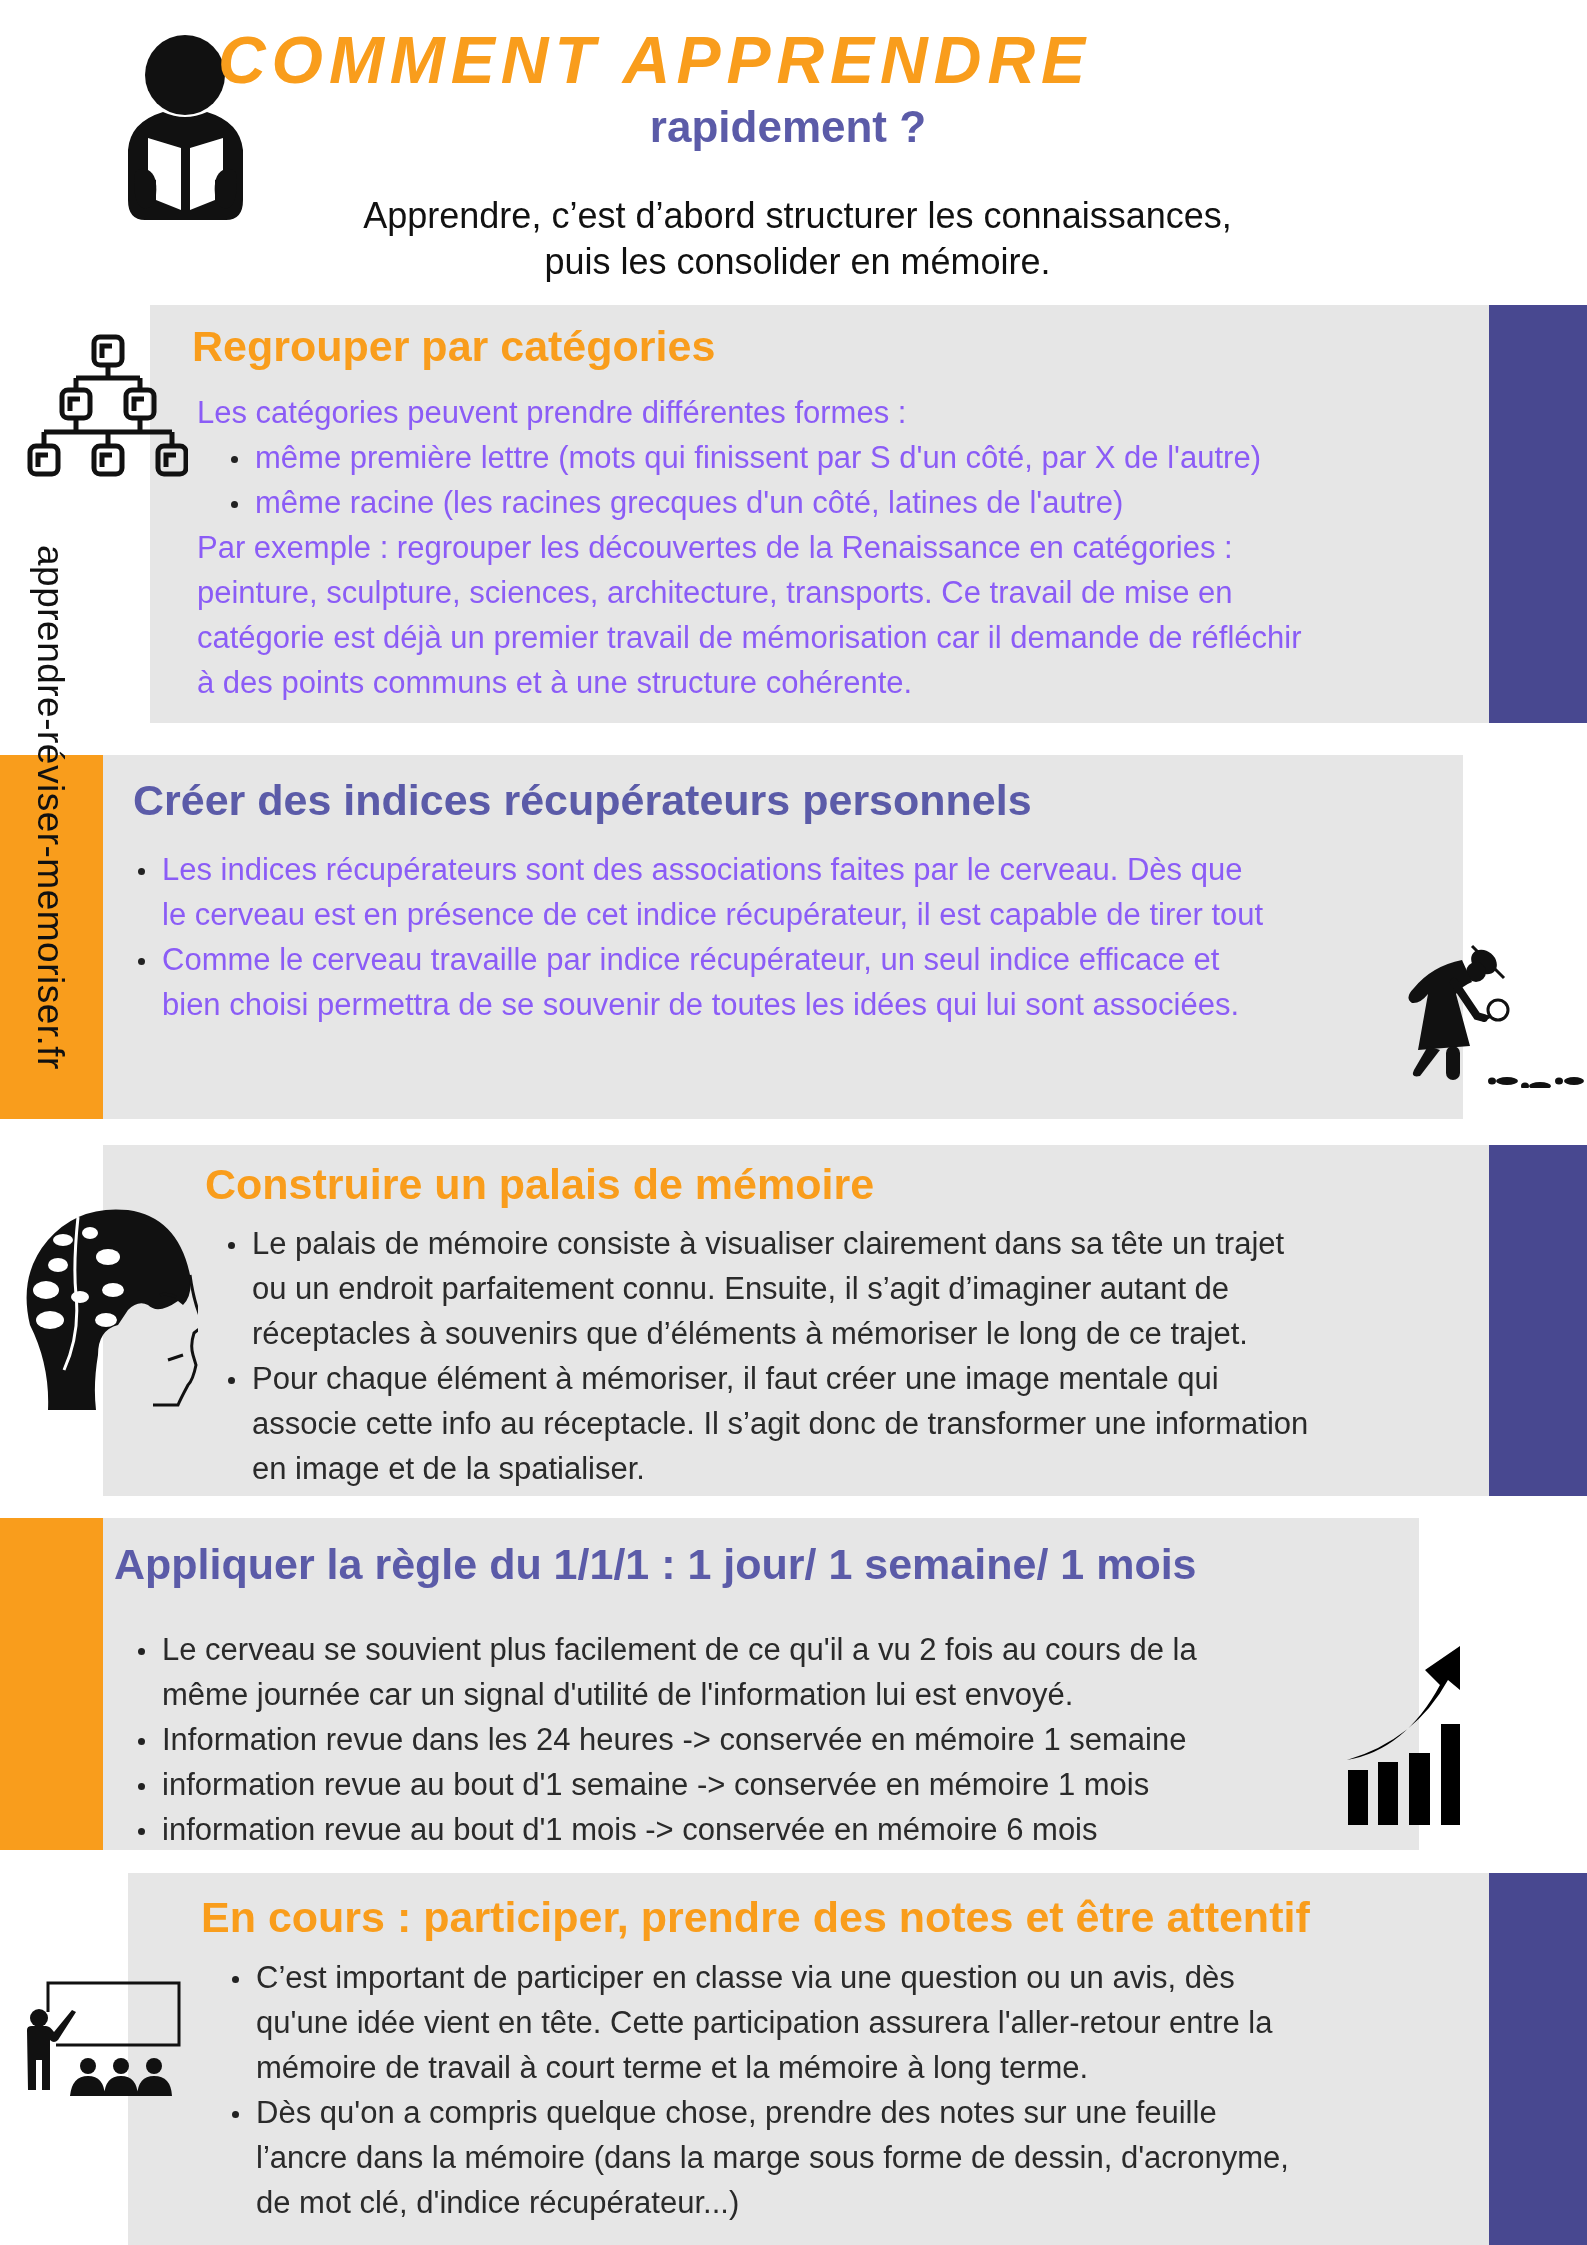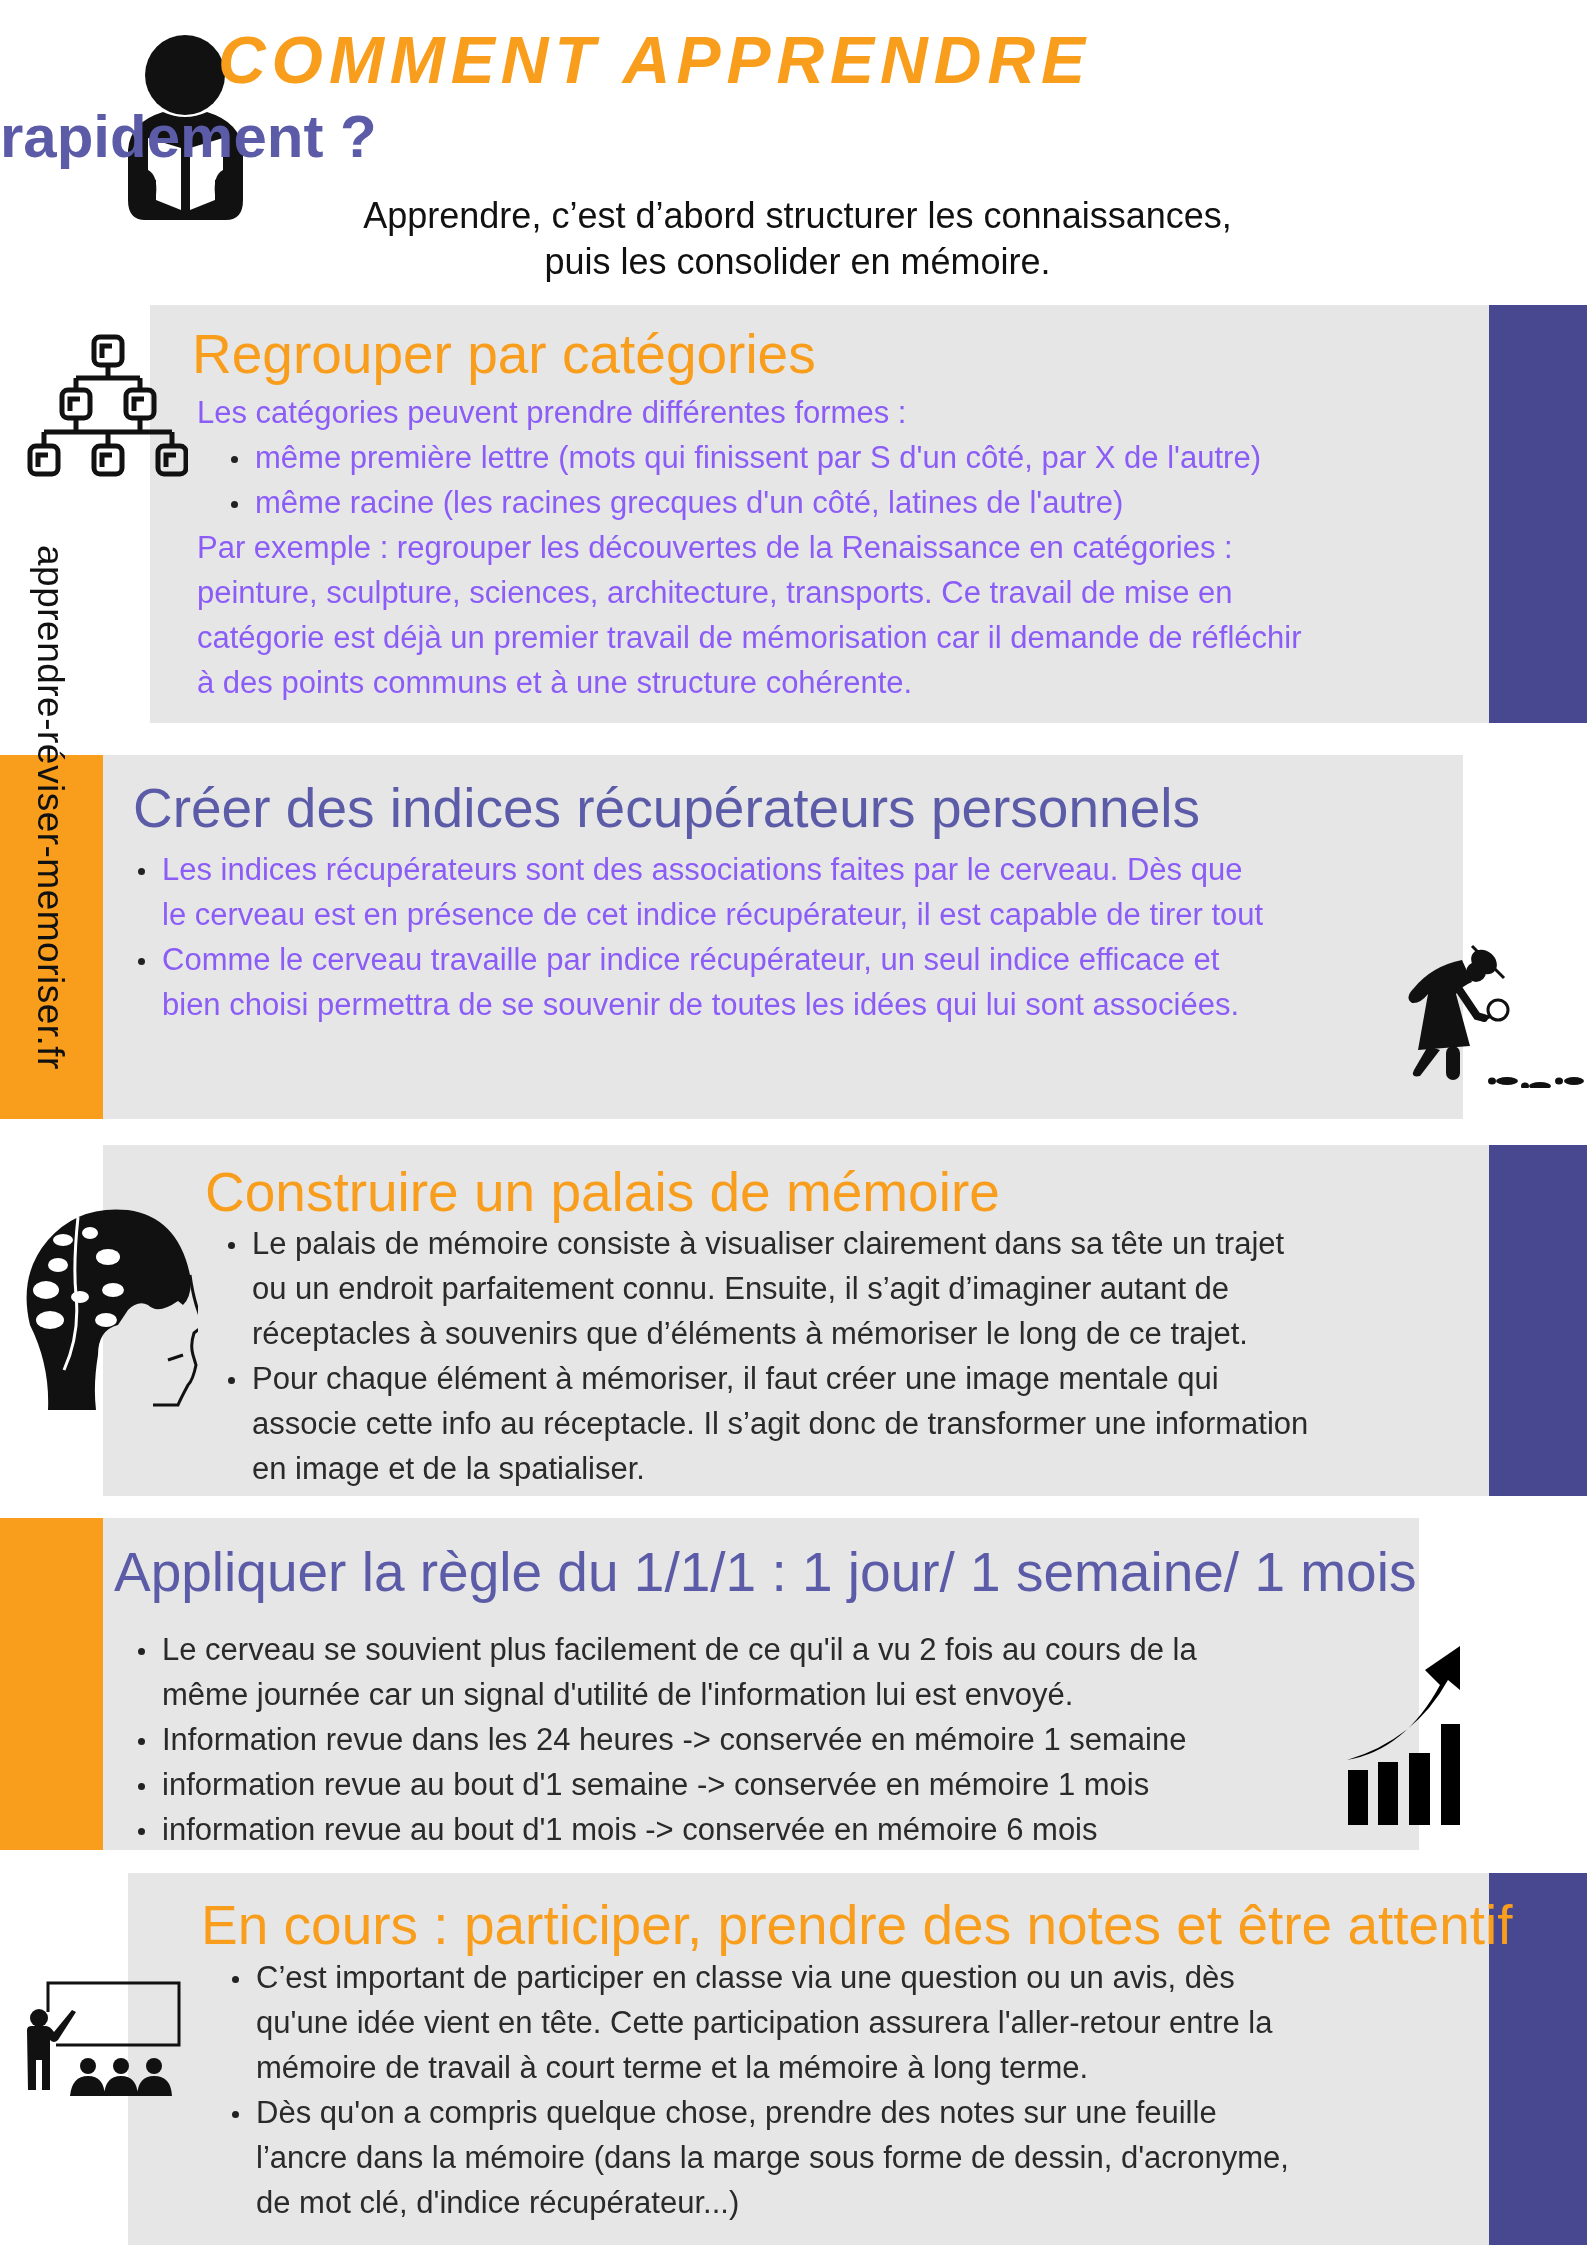--- a/index.html
+++ b/index.html
@@ -10,31 +10,31 @@
     color:#111;
   }
   .abs { position:absolute; }
   .title-main {
     left:0; width:1258px; top:22px; text-align:center;
     font-size:66px; font-weight:bold; font-style:italic; letter-spacing:6px;
     color:#F99D1C; padding-left:8px;
   }
   .title-main span { display:inline-block; margin-left:0; }
   .title-sub {
-    left:0; width:1560px; top:102px; text-align:left;
-    font-size:60px; font-weight:bold; color:#5B5BA8;
+    left:0; width:1560px; top:102px; text-align:center;
+    font-size:44px; font-weight:bold; color:#5B5BA8;padding-left:8px;
   }
   .subtitle {
     left:0; width:1595px; top:193px; text-align:center;
     font-size:36px; line-height:46px; color:#111;
   }
   .box { background:#E6E6E6; }
   .bar-purple { background:#484890; }
   .bar-orange { background:#F99D1C; }
-  .sec-title { font-size:55px; font-weight:normal; white-space:nowrap; }
+  .sec-title { font-size:43px; font-weight:bold; white-space:nowrap; }
   .orange { color:#F99D1C; }
   .purple { color:#5B5BA8; }
   .body-text { font-size:31px; line-height:45px; color:#8b5cf6; }
   .body-text.dark { color:#2a2a2a; }
   ul.bullets { list-style:none; margin:0; padding:0; }
   ul.bullets li { position:relative; padding-left:30px; }
   ul.bullets li::before {
     content:""; position:absolute; left:6px; top:21px;
     width:7px; height:7px; border-radius:50%; background:#222;
   }

